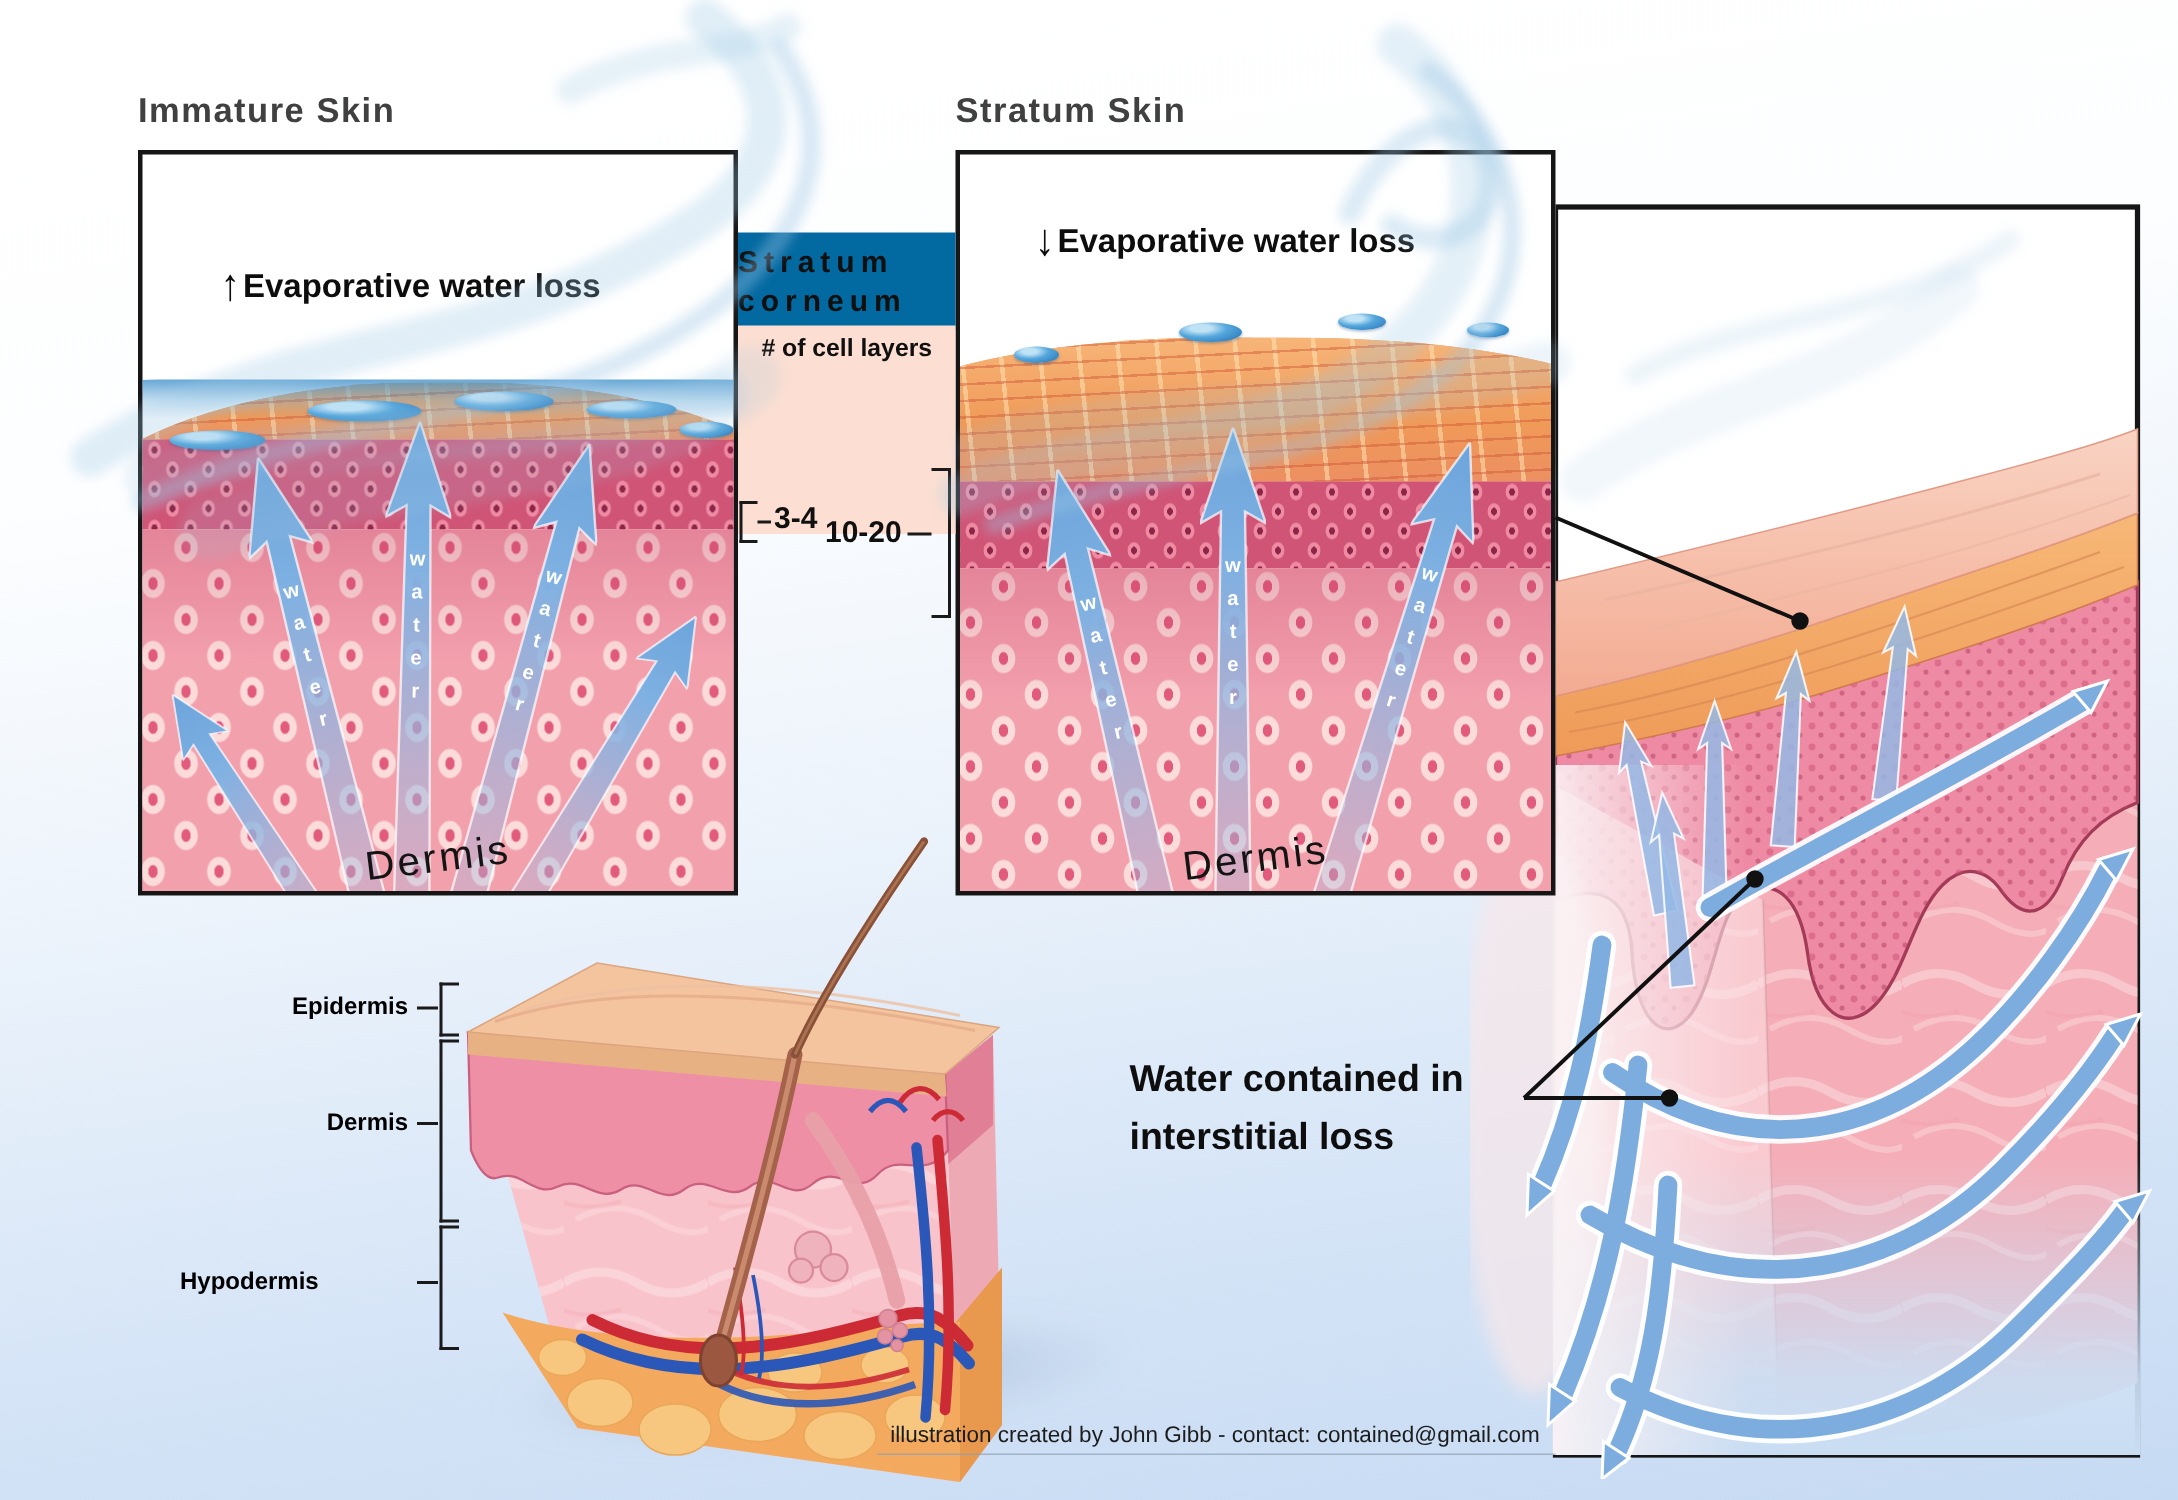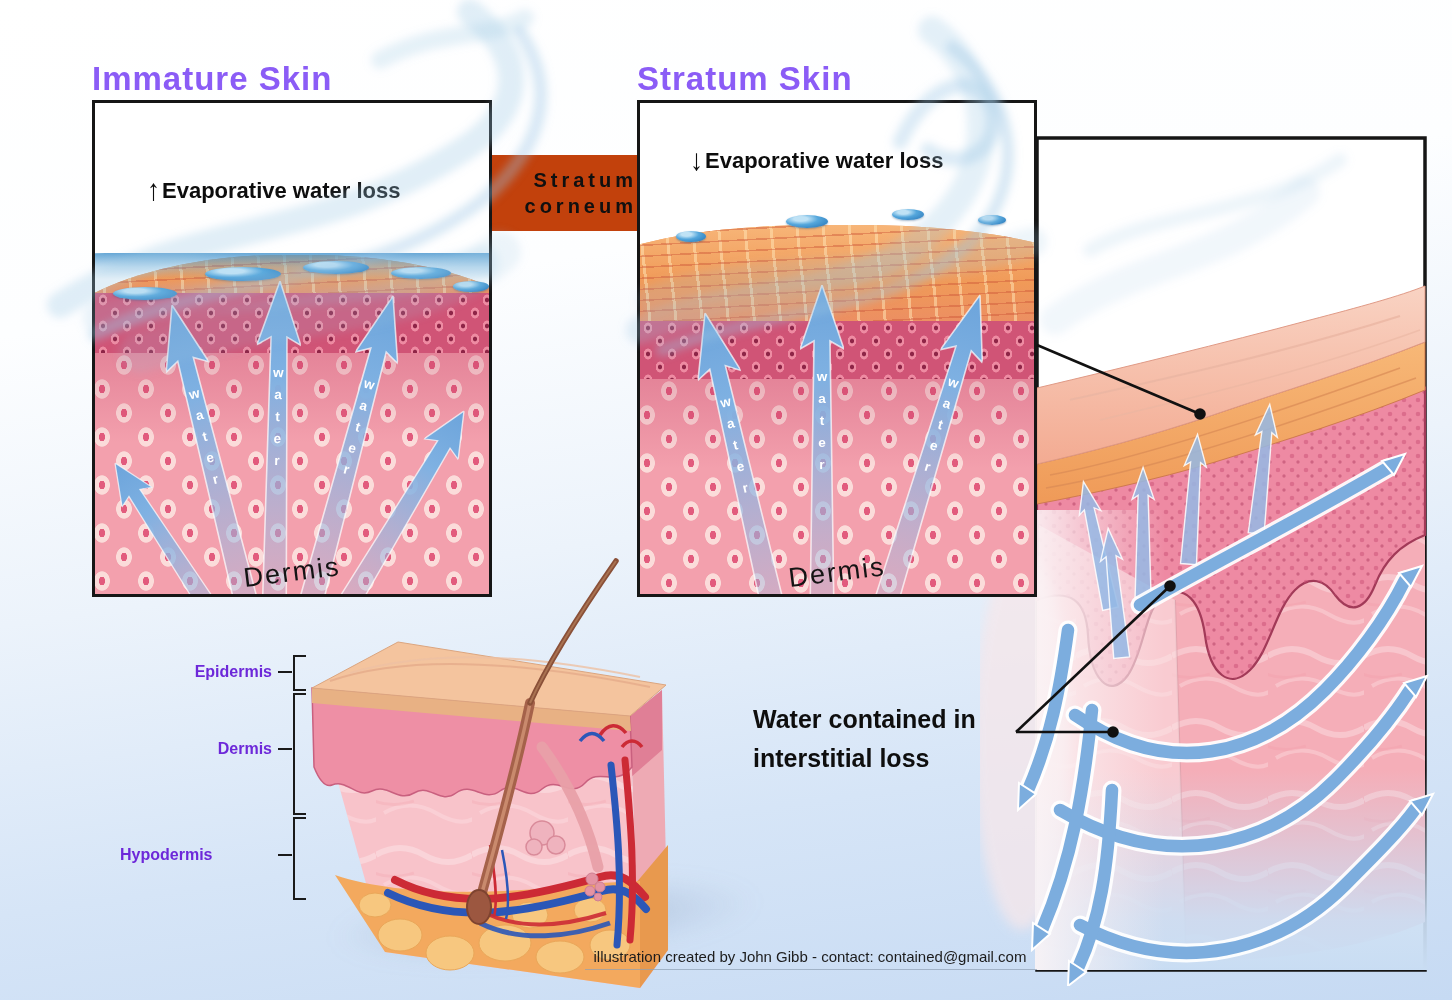--- a/index.html
+++ b/index.html
@@ -4,21 +4,21 @@
 <style>
   html,body{margin:0;padding:0;}
   body{
     width:1452px;height:1000px;position:relative;overflow:hidden;
     font-family:"Liberation Sans", sans-serif;
     background:linear-gradient(172deg,#ffffff 0%,#fdfeff 28%,#ecf3fb 52%,#d6e5f7 76%,#c6daf3 100%);
   }
   .abs{position:absolute;}
 
   
-  .big-title{font-size:33px;font-weight:bold;color:#8b5cf6;letter-spacing:1px;z-index:60;}
+  .big-title{font-size:23px;font-weight:bold;color:#404040;letter-spacing:1px;z-index:60;}
   .evap{font-size:22px;font-weight:bold;color:#0d0d0d;z-index:60;display:flex;align-items:center;}
   .evap .glyph{font-size:26px;font-weight:bold;margin-right:2px;transform:scaleY(1.15);}
 
   
   .panel{
     position:absolute;width:400px;height:497px;border:3px solid #161616;
     box-sizing:border-box;background:#fff;overflow:hidden;z-index:10;
   }
   .skin-arc{
     position:absolute;left:-70px;right:-70px;height:640px;overflow:hidden;
@@ -73,34 +73,34 @@
   .warr svg{display:block;width:100%;height:100%;}
   .wtxt{
     position:absolute;top:84px;left:50%;transform:translateX(-50%);
     writing-mode:vertical-rl;text-orientation:upright;
     color:#ffffff;font-weight:bold;font-size:13.5px;letter-spacing:7px;
   }
 
   
   .legend{position:absolute;left:492px;top:155px;width:145px;height:201px;z-index:12;}
   .legend .hd{
-    height:76px;background:#c2410c;display:flex;align-items:center;justify-content:center;
-    text-align:right;font-weight:bold;font-size:20px;letter-spacing:4px;line-height:26px;color:#101010;
+    height:65px;background:#0369a1;display:flex;align-items:center;justify-content:center;
+    text-align:left;font-weight:bold;font-size:20px;letter-spacing:4px;line-height:26px;color:#101010;
   }
   .legend .bd{position:absolute;left:0;right:0;top:62px;bottom:0;background:#fcdfd2;}
   .legend .sub{margin-top:6px;text-align:center;font-weight:bold;font-size:16.5px;color:#101010;}
   .legend .val{position:absolute;font-weight:bold;font-size:20px;color:#101010;}
   .brk{position:absolute;box-sizing:border-box;border:2px solid #1a1a1a;}
   .brk.open-right{border-right:none;}
   .brk.open-left{border-left:none;}
   .dashline{position:absolute;height:2px;background:#1a1a1a;}
 
   
   .layer-row{position:absolute;display:flex;align-items:center;z-index:20;}
-  .layer-row .lab{font-weight:bold;font-size:16px;color:#6d28d9;white-space:nowrap;}
+  .layer-row .lab{font-weight:bold;font-size:16px;color:#000000;white-space:nowrap;}
   .layer-row .ldash{width:14px;height:2px;background:#1a1a1a;margin:0 0 0 6px;}
   .lbrk{position:absolute;box-sizing:border-box;border:2px solid #1a1a1a;border-right:none;width:13px;z-index:20;}
 
   
   .interstitial{
     position:absolute;left:753px;top:700px;width:272px;z-index:45;
     font-size:25px;font-weight:bold;color:#0e0e0e;line-height:39px;
   }
   .credit{
     position:absolute;left:560px;top:948px;width:500px;text-align:center;z-index:45;
@@ -322,20 +322,29 @@
     <svg viewBox="0 0 44 330" preserveAspectRatio="none">
         <polygon points="22,0 44,64 30,56 34,330 10,330 14,56 0,64" fill="url(#agrad)" stroke="#ffffff" stroke-opacity=".7" stroke-width="1.6"></polygon>
       </svg>
     <span class="wtxt">water</span>
   </div>
   <div class="dermis-label">Dermis</div>
 </div>
 
 <div class="legend">
   <div class="hd">Stratum corneum</div>
+  <div class="bd">
+    <div class="sub"># of cell layers</div>
+    <div class="brk open-right" style="left:1px;top:117px;width:12px;height:28px"></div>
+    <div class="dashline" style="left:13px;top:130px;width:9px"></div>
+    <div class="val" style="left:24px;top:118px">3-4</div>
+    <div class="val" style="left:58px;top:127px">10-20</div>
+    <div class="dashline" style="left:113px;top:138px;width:16px"></div>
+    <div class="brk open-left" style="left:129px;top:95px;width:13px;height:100px"></div>
+  </div>
 </div>
 
 <svg class="overlay" style="left:960px;top:300px" width="300" height="460" viewBox="0 0 300 460">
   <g stroke="#111111" stroke-width="2.6" fill="#111111">
     <line x1="77" y1="45" x2="240" y2="114"></line>
       <circle cx="240" cy="114" r="4.5"></circle>
     <line x1="56" y1="432" x2="153" y2="432"></line>
       <circle cx="153" cy="432" r="4.5"></circle>
     <line x1="56" y1="432" x2="210" y2="286"></line>
       <circle cx="210" cy="286" r="4.5"></circle>

